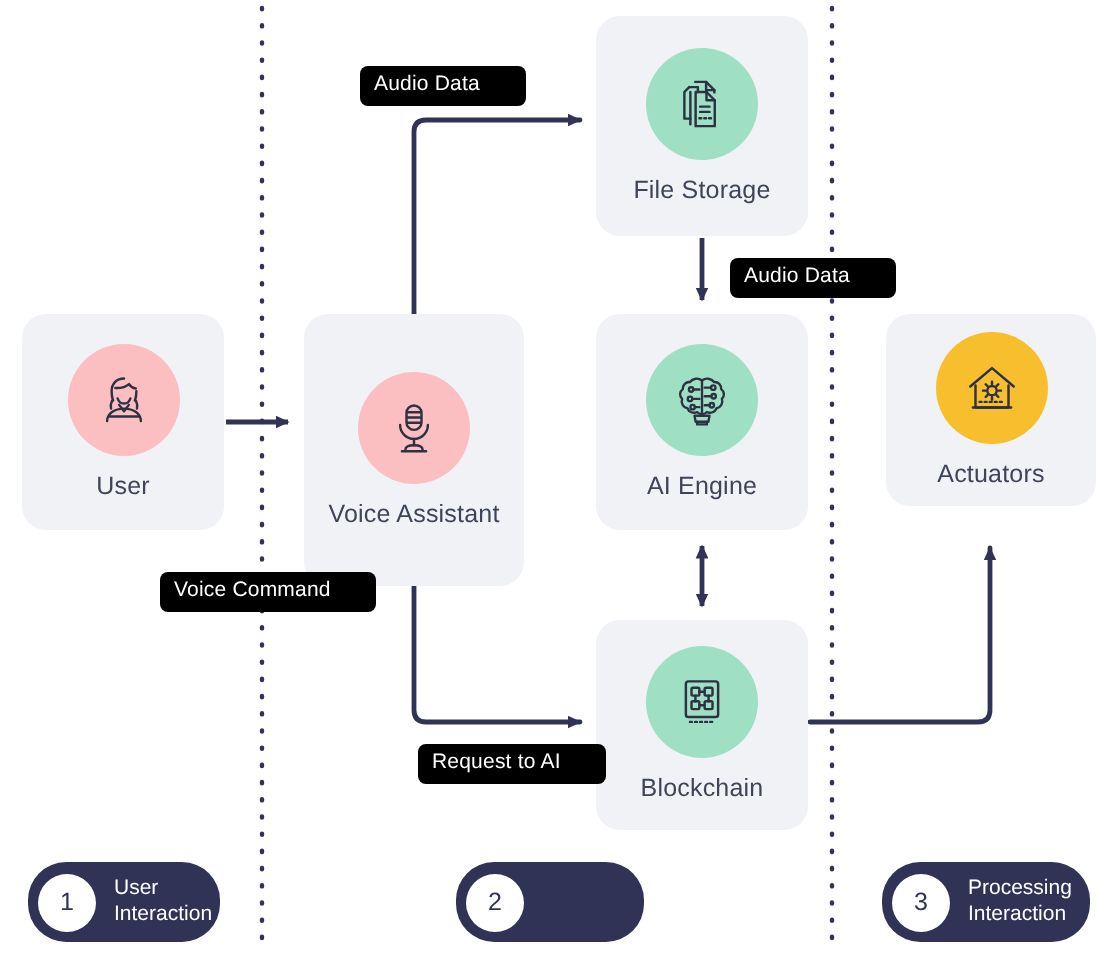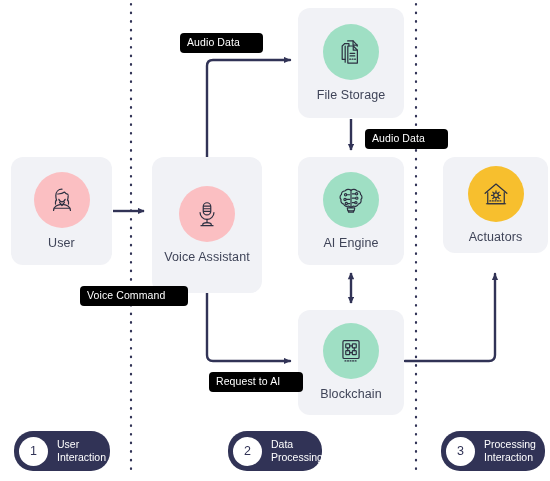--- a/index.html
+++ b/index.html
@@ -240,22 +240,20 @@
 
 
   <div class="legend" style="left:14px; top:431px; width:96px;">
     <div class="legend-num">1</div>
     <div class="legend-text">User
 Interaction</div>
   </div>
 
   <div class="legend" style="left:228px; top:431px; width:94px;">
     <div class="legend-num">2</div>
-    <div class="legend-text">Data
-Processing</div>
   </div>
 
   <div class="legend" style="left:441px; top:431px; width:104px;">
     <div class="legend-num">3</div>
     <div class="legend-text">Processing
 Interaction</div>
   </div>
 
 </div>
 

